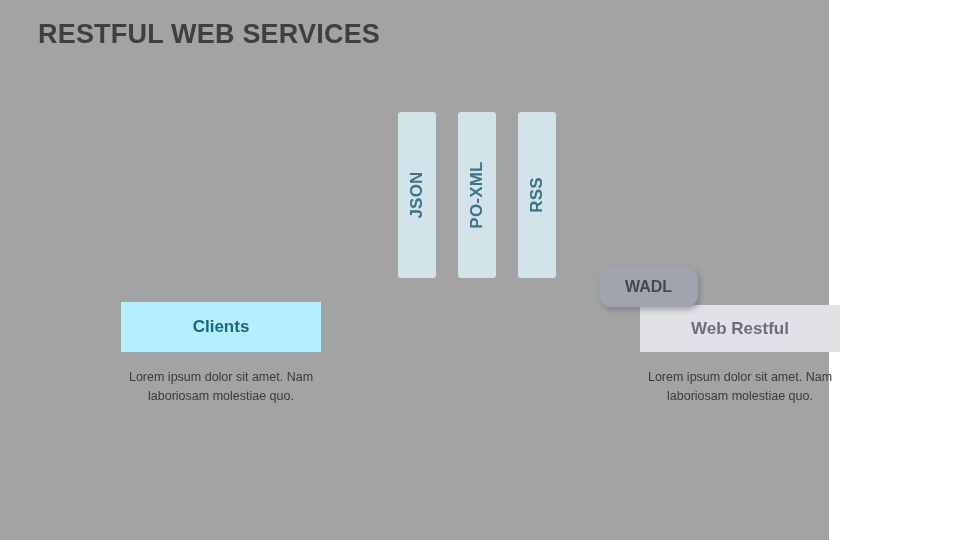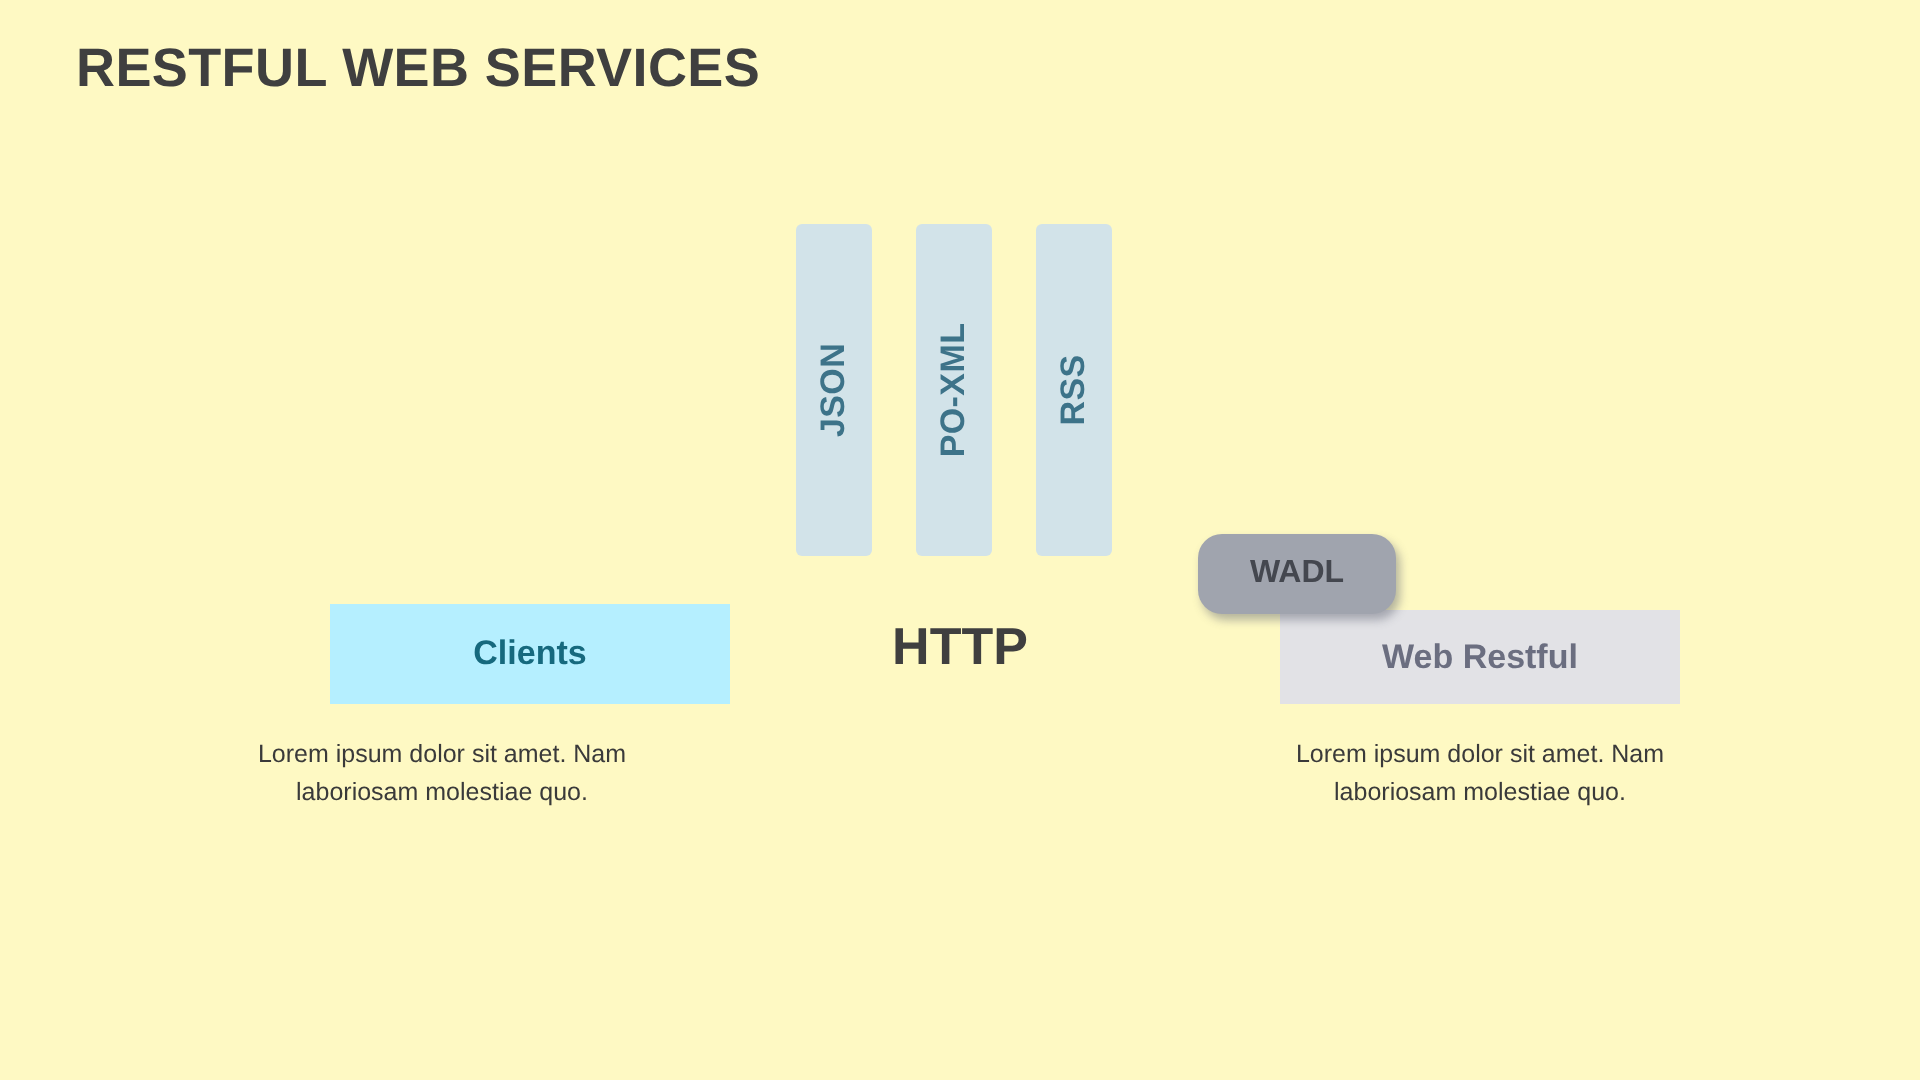--- a/index.html
+++ b/index.html
@@ -8,23 +8,23 @@
   }
   body {
     width: 960px;
     height: 540px;
     background: #ffffff;
     font-family: "Liberation Sans", sans-serif;
     overflow: hidden;
   }
   #slide {
     position: relative;
-    width: 960px;
+    width: 829px;
     height: 540px;
-    background: #fef9c3;
+    background: #a3a3a3;
   }
 
   
   #title {
     position: absolute;
     left: 38px;
     top: 19px;
     font-size: 27px;
     font-weight: bold;
     letter-spacing: 0.2px;
@@ -82,21 +82,20 @@
   #clients-box {
     position: absolute;
     left: 121px;
     top: 302px;
     width: 200px;
     height: 50px;
     background: #b5efff;
     display: flex;
     align-items: center;
     justify-content: center;
-    margin-left: 44px;
   }
   #clients-box .node-title {
     font-size: 17px;
     font-weight: bold;
     color: #16697e;
   }
   #clients-caption {
     position: absolute;
     left: 121px;
     top: 368px;
@@ -166,21 +165,20 @@
   <div class="protocol-bar" id="bar-json">
     <span class="bar-label">JSON</span>
   </div>
   <div class="protocol-bar" id="bar-poxml">
     <span class="bar-label">PO-XML</span>
   </div>
   <div class="protocol-bar" id="bar-rss">
     <span class="bar-label">RSS</span>
   </div>
 
-  <div id="http-label">HTTP</div>
 
   <div id="clients-box">
     <span class="node-title">Clients</span>
   </div>
   <div id="clients-caption">Lorem ipsum dolor sit amet. Nam laboriosam molestiae quo.</div>
 
   <div id="webserver-box">
     <span class="node-title">Web Restful</span>
   </div>
   <div id="webserver-caption">Lorem ipsum dolor sit amet. Nam laboriosam molestiae quo.</div>

